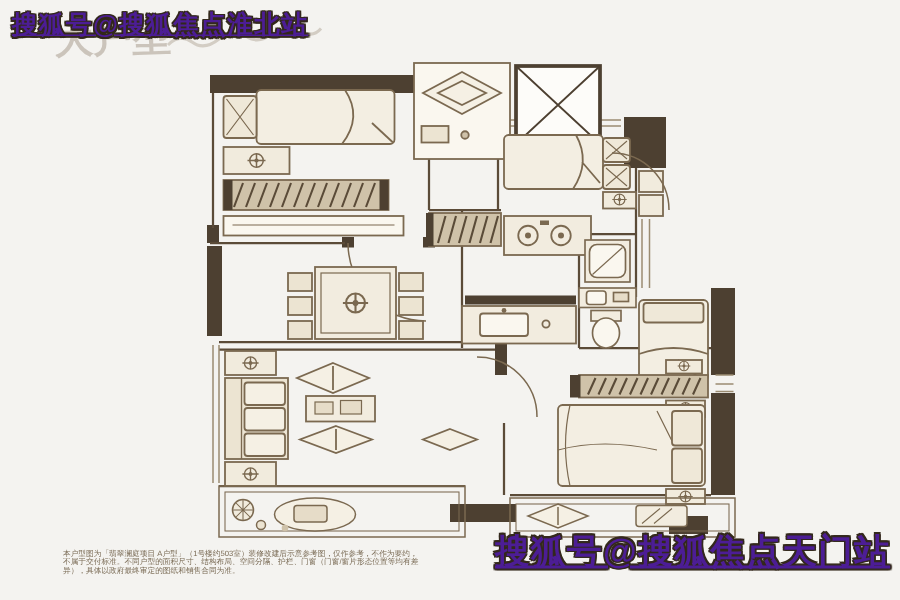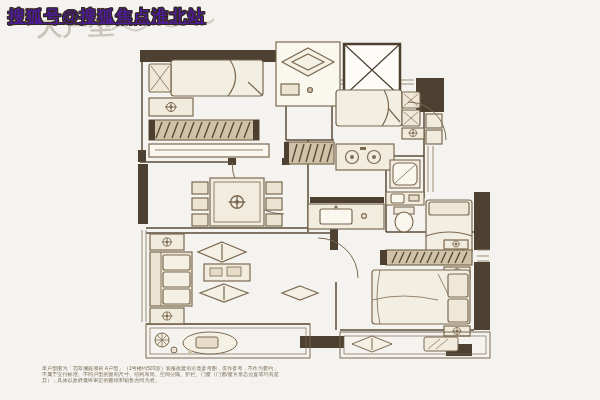--- a/index.html
+++ b/index.html
@@ -241,14 +241,15 @@
     </g>
   </svg>
 
   <div class="disclaimer">
     <div>本户型图为「翡翠澜庭项目 A户型」（1号楼约503室）装修改建后示意参考图，仅作参考，不作为要约，</div>
     <div>不属于交付标准。不同户型的面积尺寸、结构布局、空间分隔、护栏、门窗（门窗/窗片形态位置等均有差</div>
     <div>异），具体以政府最终审定的图纸和销售合同为准。</div>
   </div>
 
   <div class="wm wm-tl">搜狐号@搜狐焦点淮北站</div>
+  <div class="wm wm-br">搜狐号@搜狐焦点天门站</div>
 
 </div>
 
 </body></html>

